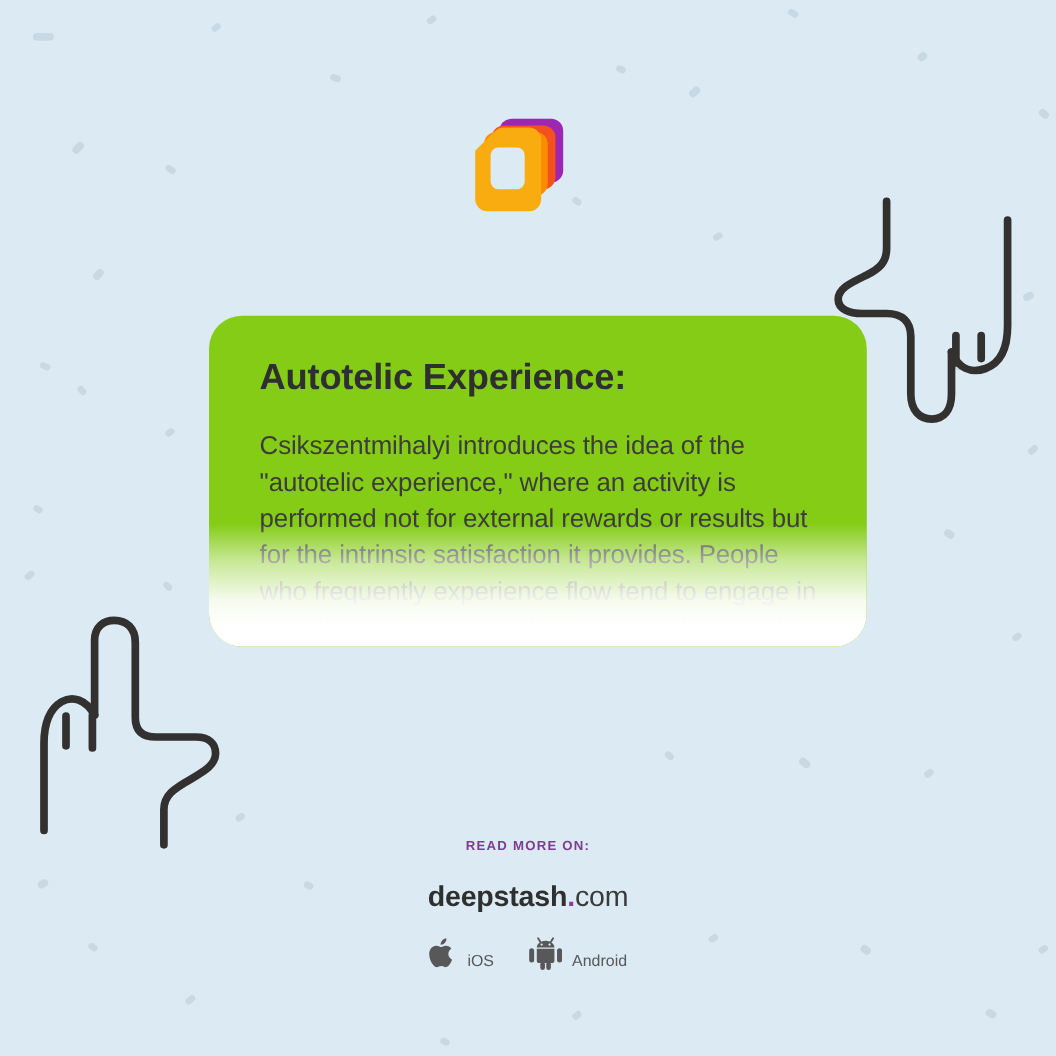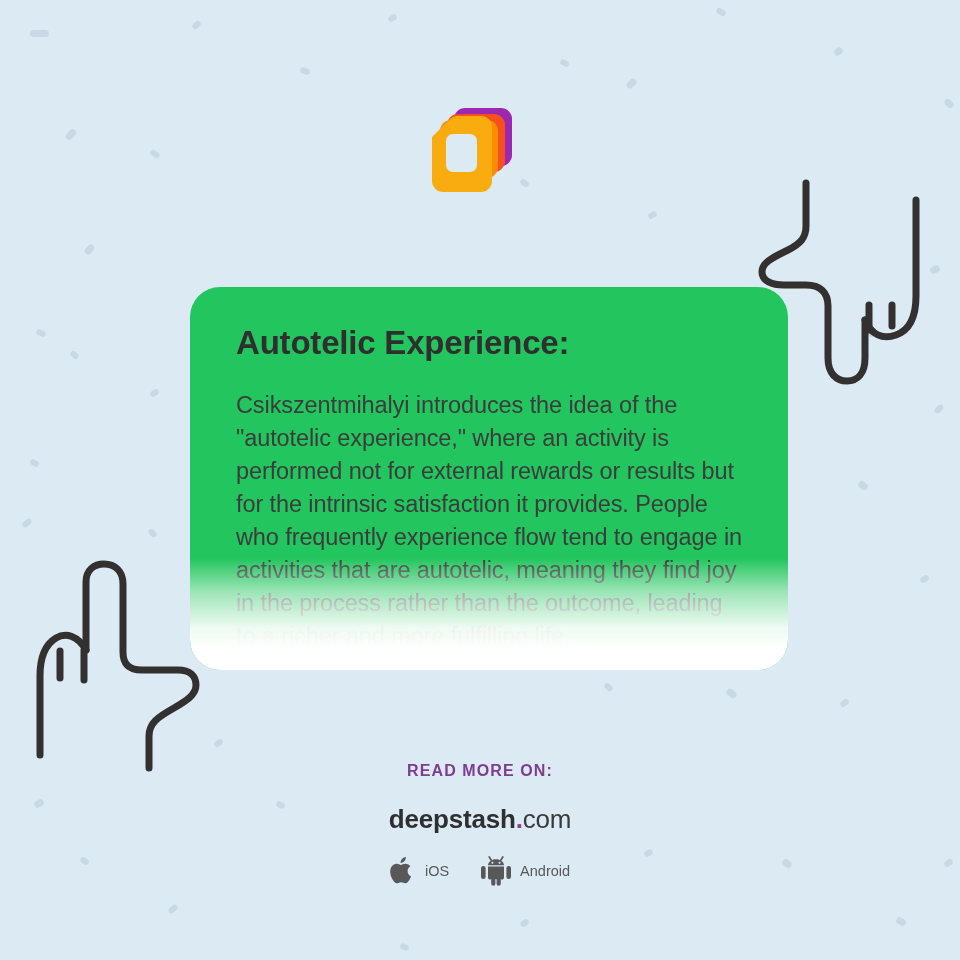--- a/index.html
+++ b/index.html
@@ -51,22 +51,22 @@
   .hand svg { display: block; overflow: visible; }
   .hand-right { left: 744px; top: 168px; }
   .hand-left  { left: 18px;  top: 552px; }
 
   
   .card {
     position: absolute;
     left: 190px;
     top: 287px;
     width: 598px;
-    height: 383px;
-    background: #22c55e;
+    height: 301px;
+    background: #84cc16;
     border-radius: 30px;
     overflow: hidden;
   }
   .card-inner {
     padding: 36px 46px 0 46px;
   }
   .card-title {
     margin: 0;
     font-size: 33px;
     line-height: 40px;
@@ -97,21 +97,21 @@
 
   
   .footer {
     position: absolute;
     left: 0;
     right: 0;
     top: 762px;
     text-align: center;
   }
   .read-more {
-    font-size: 16px;
+    font-size: 12px;
     font-weight: bold;
     letter-spacing: 1.1px;
     color: #7d3c8e;
     margin: 0;
   }
   .brand {
     margin: 24px 0 0 0;
     font-size: 26px;
     color: #2f2f2f;
     letter-spacing: -0.2px;
@@ -122,21 +122,21 @@
 
   .stores {
     margin-top: 20px;
     display: flex;
     justify-content: center;
     align-items: center;
     gap: 32px;
   }
   .store {
     display: flex;
-    align-items: center;
+    align-items: flex-end;
     gap: 9px;
   }
   .store-label {
     font-size: 14.5px;
     color: #585858;
   }
   .store svg { display: block; }
 </style>
 </head>
 <body>

